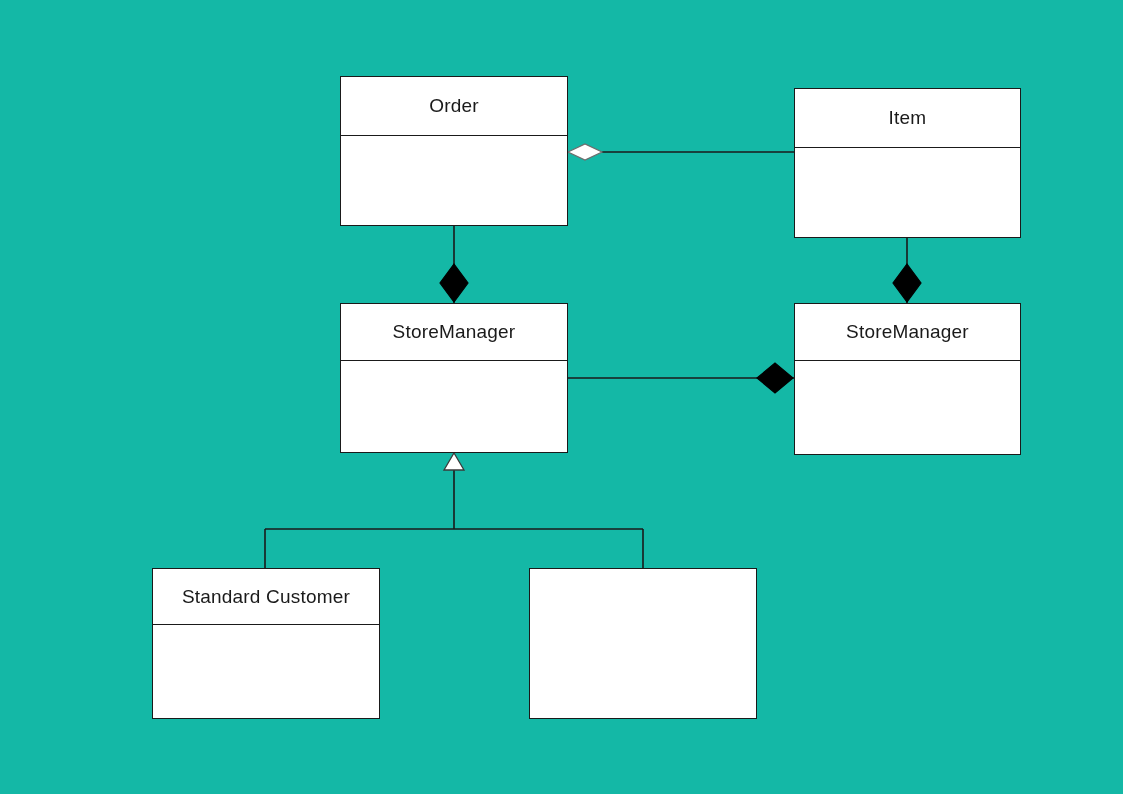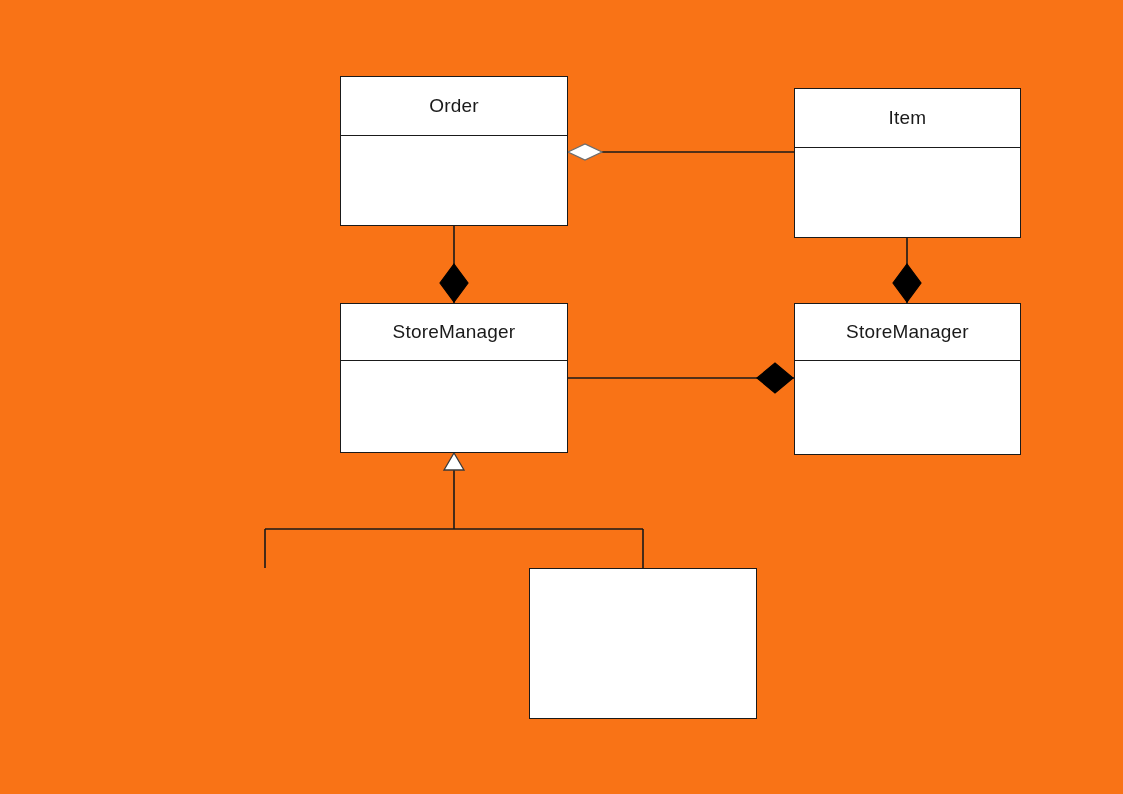--- a/index.html
+++ b/index.html
@@ -7,21 +7,21 @@
     padding: 0;
     background: #ffffff;
   }
   body {
     font-family: "Liberation Sans", sans-serif;
   }
   #canvas {
     position: relative;
     width: 1123px;
     height: 794px;
-    background: #f97316;
+    background: #14b8a6;
     overflow: hidden;
   }
   #edge-layer {
     position: absolute;
     left: 0;
     top: 0;
     width: 1123px;
     height: 794px;
   }
   .uml-class {
@@ -103,18 +103,22 @@
   <div class="uml-class" style="left:340px; top:303px; width:228px; height:150px;">
     <div class="uml-class-name" style="height:57px;">StoreManager</div>
     <div class="uml-attrs"></div>
   </div>
 
   <div class="uml-class" style="left:794px; top:303px; width:227px; height:152px;">
     <div class="uml-class-name" style="height:57px;">StoreManager</div>
     <div class="uml-attrs"></div>
   </div>
 
+  <div class="uml-class" style="left:152px; top:568px; width:228px; height:151px;">
+    <div class="uml-class-name" style="height:56px;">Standard Customer</div>
+    <div class="uml-attrs"></div>
+  </div>
 
   <div class="uml-class" style="left:529px; top:568px; width:228px; height:151px;">
     <div class="uml-attrs"></div>
   </div>
 
 </div>
 
 </body></html>

